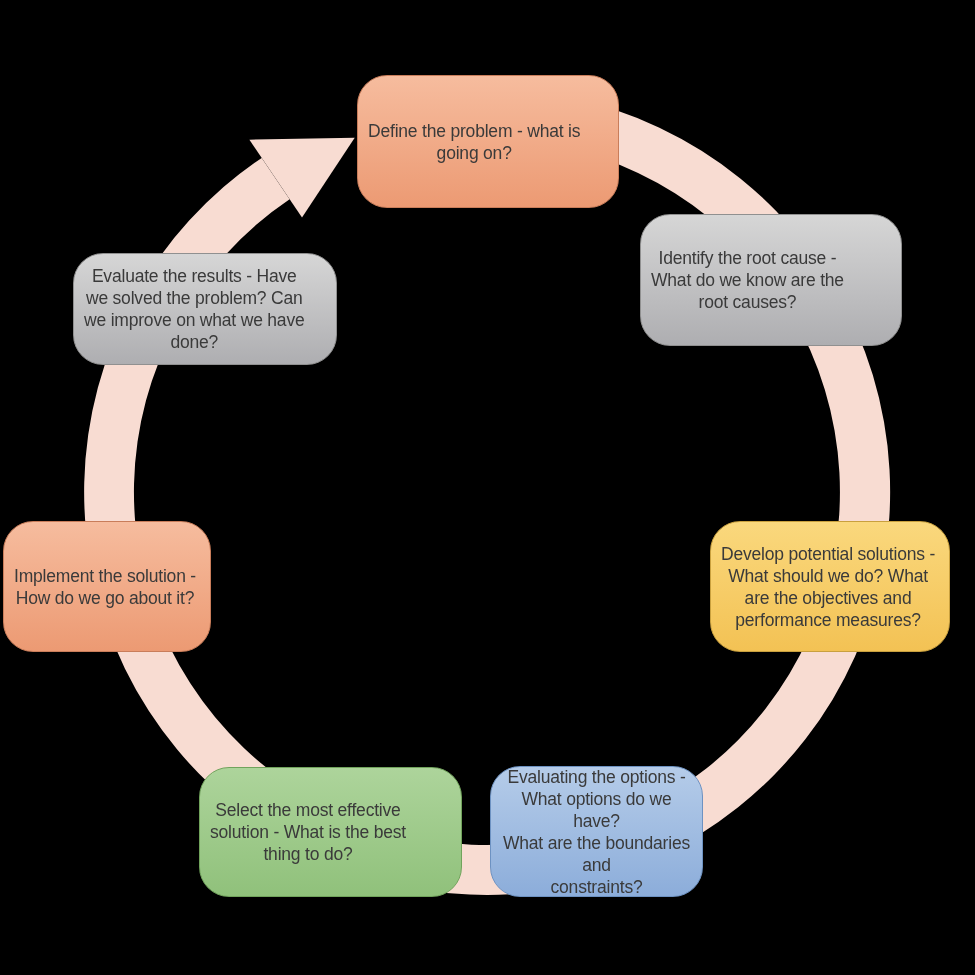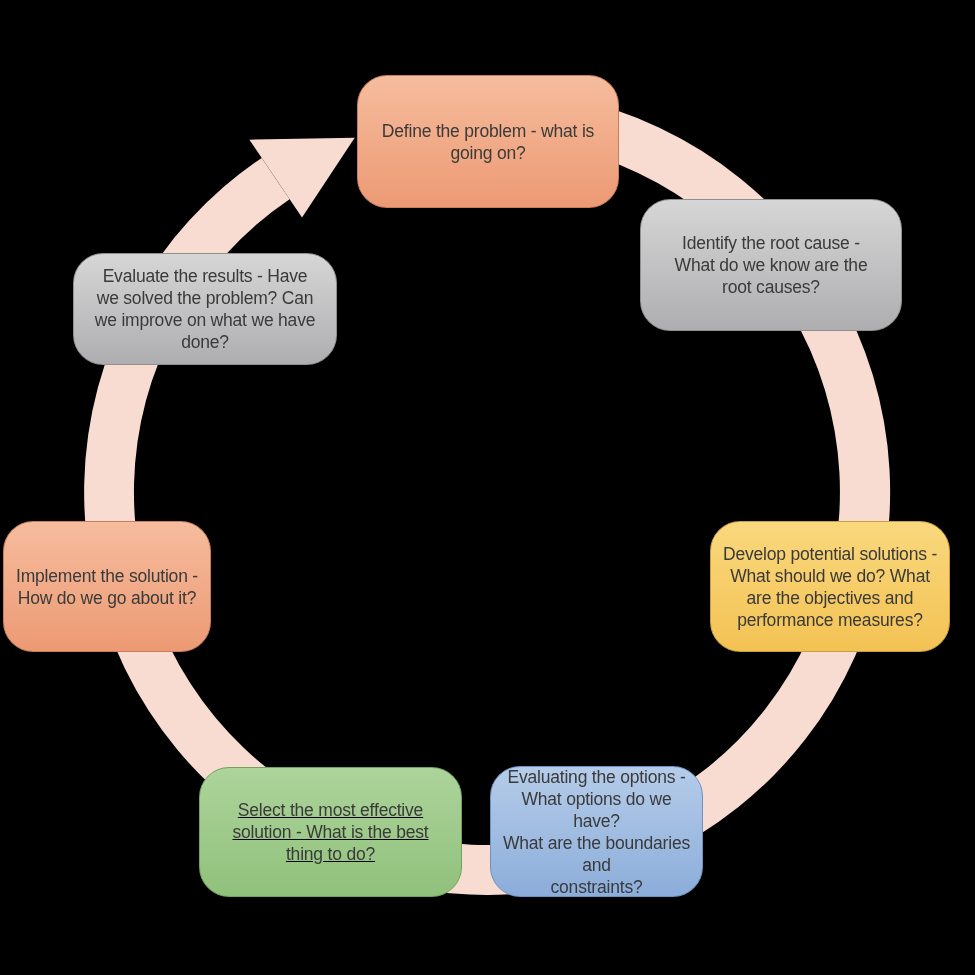--- a/index.html
+++ b/index.html
@@ -23,46 +23,45 @@
   }
   .ring-path {
     fill: #f8dcd2;
   }
   .step {
     position: absolute;
     z-index: 1;
     border-radius: 30px;
     display: flex;
     align-items: center;
-    justify-content: center;
     box-sizing: border-box;
     padding: 6px 10px;
     text-align: center;
   }
   .step .label {
     white-space: pre-line;
     font-size: 17.5px;
     line-height: 22px;
     letter-spacing: -0.2px;
     color: #3a3a3a;
   }
   
   .s-define     { left: 357px; top: 75px;  width: 262px; height: 133px; }
-  .s-identify   { left: 640px; top: 199px; width: 262px; height: 132px; }
+  .s-identify   { left: 640px; top: 214px; width: 262px; height: 132px; }
   .s-develop    { left: 710px; top: 521px; width: 240px; height: 131px; }
   .s-evaluating { left: 490px; top: 766px; width: 213px; height: 131px; }
   .s-select     { left: 199px; top: 767px; width: 263px; height: 130px; }
   .s-implement  { left: 3px;   top: 521px; width: 208px; height: 131px; }
   .s-evaluate   { left: 73px;  top: 213px; width: 264px; height: 112px; margin-top: 40px; }
   
   .c-orange { background: linear-gradient(#f6bc9e, #ec9a73); border: 1.5px solid #c97d5a; }
   .c-gray   { background: linear-gradient(#d6d6d6, #aeaeb1); border: 1.5px solid #909090; }
   .c-yellow { background: linear-gradient(#fad87d, #f3c254); border: 1.5px solid #c9a03e; }
   .c-blue   { background: linear-gradient(#b5cce9, #8cadda); border: 1.5px solid #6d92c2; }
-  .c-green  { background: linear-gradient(#add49b, #90c17b); border: 1.5px solid #71a35c; text-decoration: underline; }
+  .c-green  { background: linear-gradient(#add49b, #90c17b); border: 1.5px solid #71a35c; }
 </style>
 </head>
 <body>
 
 <div class="canvas">
 
   <svg class="ring-svg" width="975" height="975" viewBox="0 0 975 975">
 
     <path class="ring-path" d="M 472.9 89.2
              A 403 403 0 1 1 261.7 157.9

